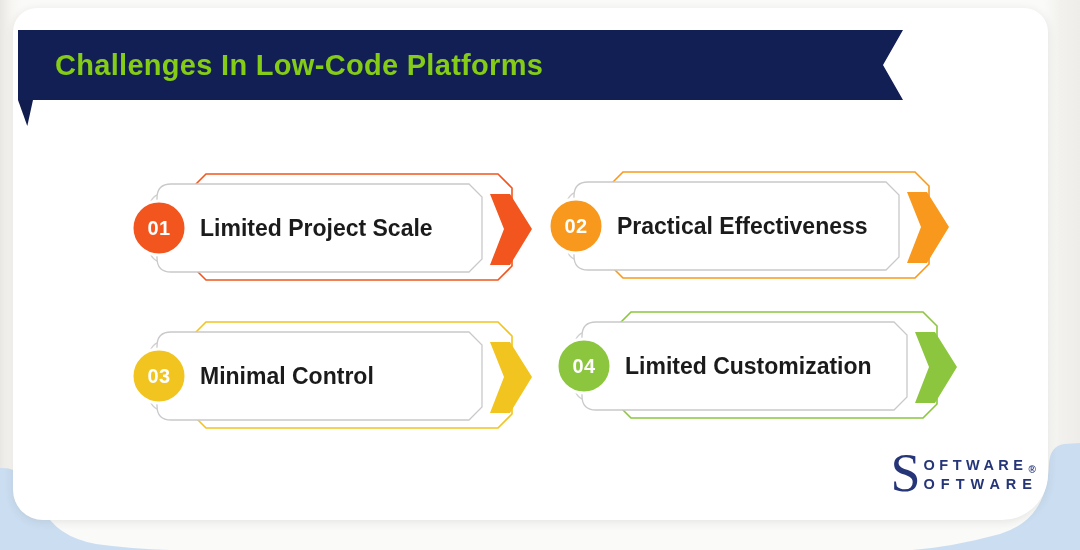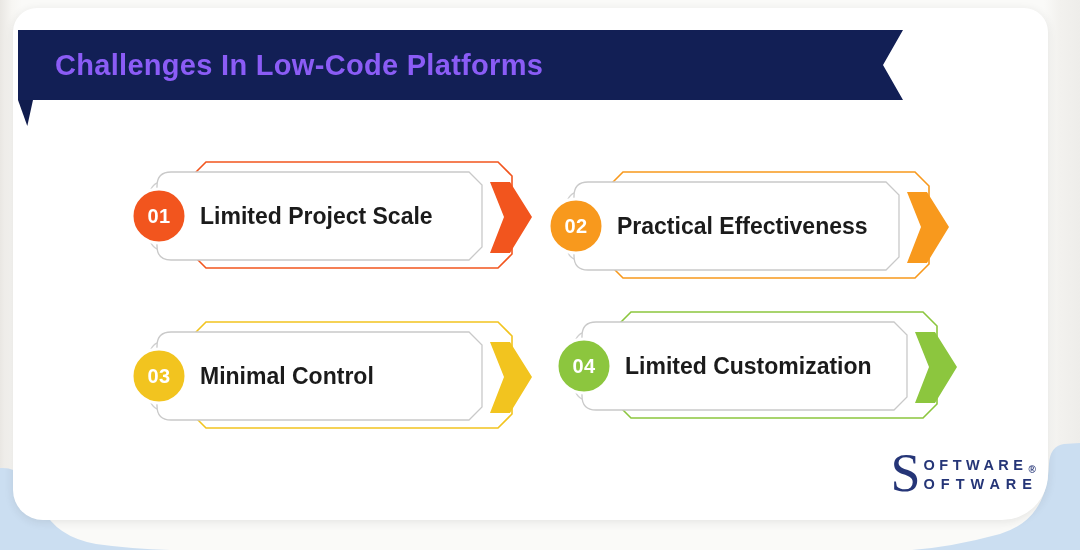--- a/index.html
+++ b/index.html
@@ -15,32 +15,32 @@
     border-radius:24px 24px 46px 30px;
     box-shadow:0 2px 10px rgba(40,40,40,.10);
   }
   .banner{
     position:absolute;left:18px;top:30px;width:885px;height:70px;z-index:3;
     background:var(--banner,#121F55);
     clip-path:polygon(0 0,100% 0,calc(100% - 20px) 50%,100% 100%,0 100%);
     display:flex;align-items:center;padding-left:37px;box-sizing:border-box;
   }
   .banner-title{
-    color:#8b5cf6;font-size:29px;font-weight:700;letter-spacing:.3px;white-space:nowrap;
+    color:#84cc16;font-size:29px;font-weight:700;letter-spacing:.3px;white-space:nowrap;
   }
   .banner-fold{
     position:absolute;left:18px;top:100px;width:15px;height:26px;z-index:3;
     background:var(--banner-fold,#101C4D);
     clip-path:polygon(0 0,100% 0,62% 100%);
   }
   .item{position:absolute;width:420px;height:120px;z-index:3;}
   .item svg{display:block;}
   .item-label{font-size:23px;font-weight:700;fill:var(--text,#1B1B1B);font-family:"Liberation Sans",sans-serif;}
   .item-number{font-size:20px;font-weight:700;fill:#FFFFFF;letter-spacing:.5px;font-family:"Liberation Sans",sans-serif;}
-  .pos-1{left:130px;top:156px;}
+  .pos-1{left:130px;top:168px;}
   .pos-2{left:547px;top:166px;}
   .pos-3{left:130px;top:316px;text-decoration:underline;}
   .pos-4{left:555px;top:306px;text-decoration:underline;}
   .logo{
     position:absolute;right:42px;top:452px;z-index:4;display:flex;align-items:flex-start;
     color:var(--logo,#253577);
   }
   .logo-s{font-family:"Liberation Serif",serif;font-size:54px;line-height:42px;font-weight:400;}
   .logo-col{display:flex;flex-direction:column;margin-left:3px;margin-top:4px;}
   .logo-line{display:flex;align-items:flex-end;font-size:14.5px;font-weight:700;line-height:19px;}

